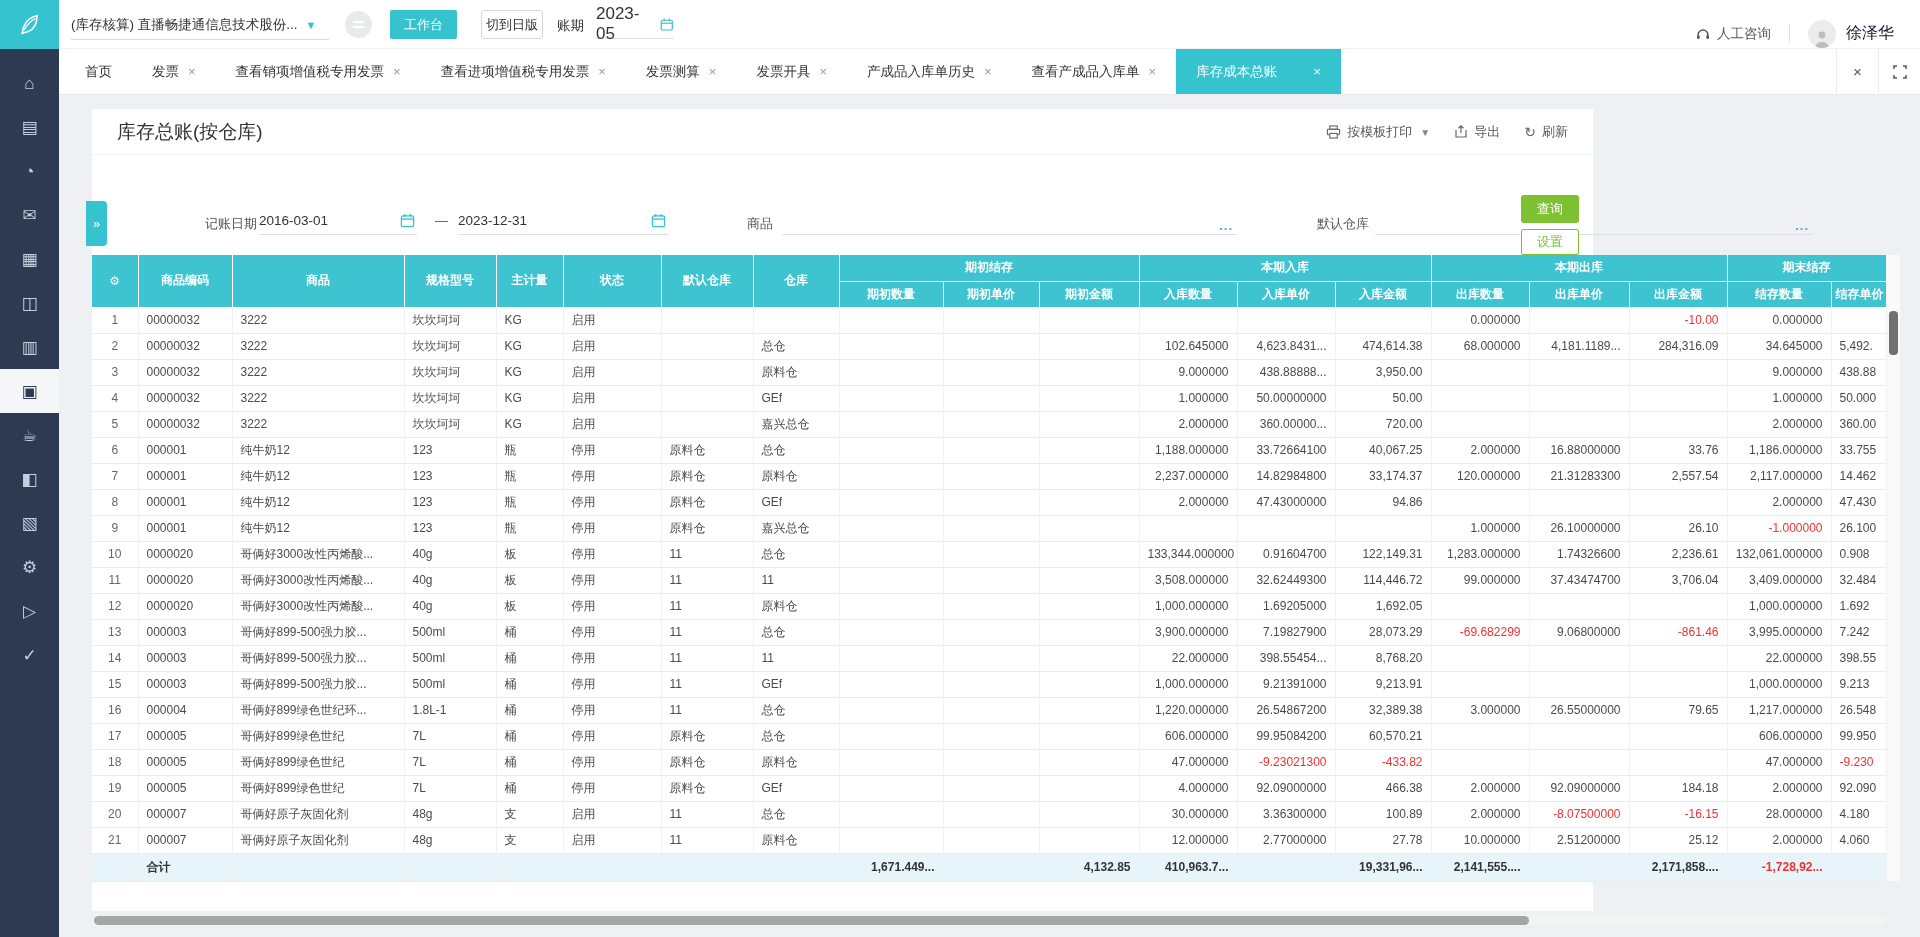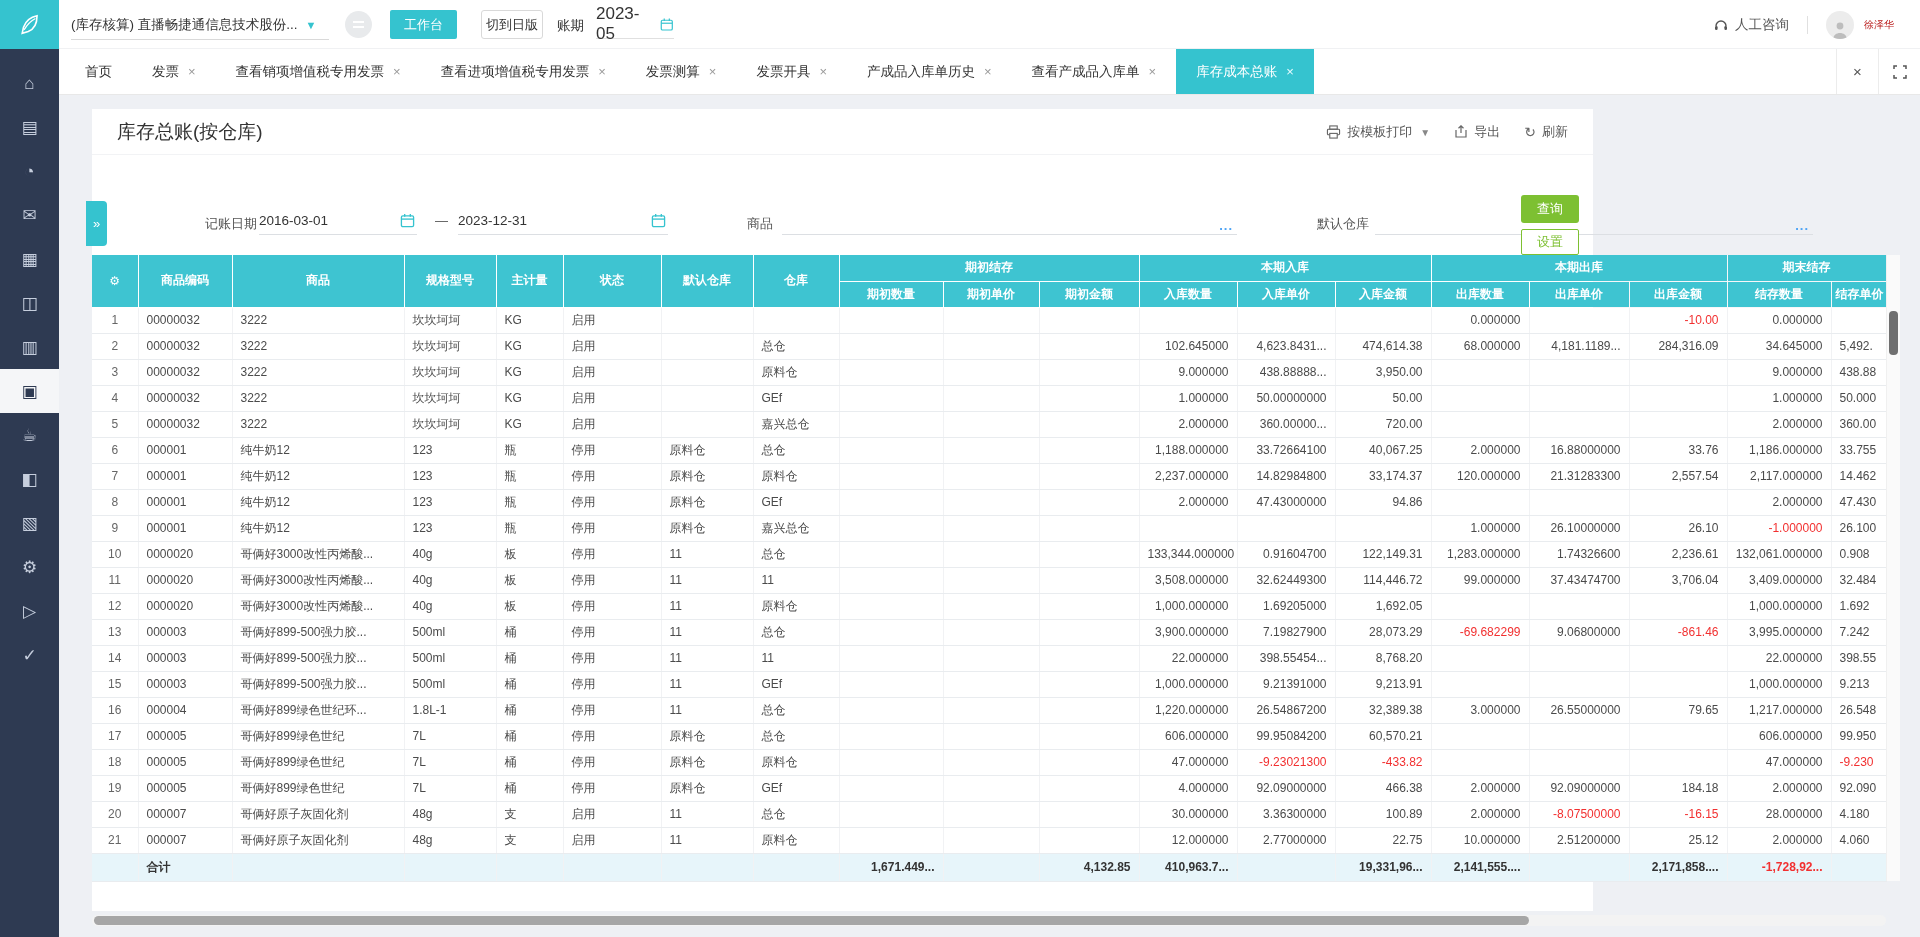--- a/index.html
+++ b/index.html
@@ -23,32 +23,32 @@
   .memo-circ { position:absolute; left:286px; top:11px; width:27px; height:27px; border-radius:50%; background:#e8eaec;
     display:flex; flex-direction:column; align-items:center; justify-content:center; gap:3px; }
   .memo-circ i { display:block; width:11px; height:2px; background:#fff; }
   .btn-teal { position:absolute; left:331px; top:10px; width:67px; height:29px; background:#35c3cf; color:#fff;
     font-size:13px; border:none; border-radius:2px; cursor:pointer; }
   .btn-plain { position:absolute; left:422px; top:10px; width:62px; height:29px; background:#fff; color:#333;
     font-size:13px; border:1px solid #d9d9d9; border-radius:3px; cursor:pointer; }
   .period-label { position:absolute; left:498px; top:17px; font-size:13.5px; color:#333; }
   .period-field { position:absolute; left:537px; top:10px; width:78px; height:29px; border-bottom:1px solid #e0e0e0;
     font-size:17px; color:#333; display:flex; align-items:center; gap:8px; cursor:pointer; }
-  .topbar-right { position:absolute; right:26px; top:0; height:49px; display:flex; align-items:center; gap:10px; }
+  .topbar-right { position:absolute; right:26px; top:9px; height:49px; display:flex; align-items:center; gap:10px; }
   .support { display:flex; align-items:center; gap:6px; font-size:13.5px; color:#555; cursor:pointer; }
   .tb-div { width:1px; height:18px; background:#e0e0e0; margin:0 8px; }
   .avatar { width:28px; height:28px; border-radius:50%; background:#ececec; display:flex; align-items:flex-end; justify-content:center; overflow:hidden; }
-  .uname { font-size:10px; color:#b91c1c; cursor:pointer; }
+  .uname { font-size:16px; color:#0f172a; cursor:pointer; }
 
   
   .tabbar { position:absolute; left:59px; top:49px; right:0; height:46px; background:#fff; border-bottom:1px solid #e8e8e8; display:flex; }
   .tab-list { display:flex; flex:1; padding-left:6px; }
   .tab { padding:0 20px; display:flex; align-items:center; font-size:13.5px; color:#333; cursor:pointer; white-space:nowrap;justify-content:center; }
   .tab .tab-x { margin-left:9px; color:#999; font-size:13px; }
-  .tab.active { background:#35c3cf; color:#fff; }
+  .tab.active { background:#35c3cf; color:#fff;gap:27px; }
   .tab.active .tab-x { color:#eafcff; }
   .tab-ctrl { width:42px; height:100%; border-left:1px solid #ececec; display:flex; align-items:center; justify-content:center; cursor:pointer; color:#555; font-size:15px; }
 
   
   .content { position:absolute; left:59px; top:95px; right:0; bottom:0; }
   .panel { position:absolute; left:33px; top:14px; width:1501px; height:802px; background:#fff; }
 
   .title-row { position:relative; height:46px; border-bottom:1px solid #f2f3f5; display:flex; align-items:center; }
   .page-title { font-size:19px; color:#333; margin-left:25px; font-weight:400; }
   .toolbar { position:absolute; right:25px; top:0; height:46px; display:flex; align-items:center; gap:24px; }
@@ -786,21 +786,21 @@
               <td class="al-l"><span class="">48g</span></td>
               <td class="al-l"><span class="">支</span></td>
               <td class="al-l"><span class="">启用</span></td>
               <td class="al-l"><span class="">11</span></td>
               <td class="al-l"><span class="">原料仓</span></td>
               <td class="al-r"></td>
               <td class="al-r"></td>
               <td class="al-r"></td>
               <td class="al-r"><span class="link ">12.000000</span></td>
               <td class="al-r"><span class="">2.77000000</span></td>
-              <td class="al-r"><span class="">22.75</span></td>
+              <td class="al-r"><span class="">27.78</span></td>
               <td class="al-r"><span class="link ">10.000000</span></td>
               <td class="al-r"><span class="">2.51200000</span></td>
               <td class="al-r"><span class="">25.12</span></td>
               <td class="al-r"><span class="link ">2.000000</span></td>
               <td class="al-l"><span class="">4.060</span></td>
             </tr>
             <tr class="total">
               <td class="al-c"></td>
               <td class="al-l"><span>合计</span></td>
               <td class="al-l"></td>

